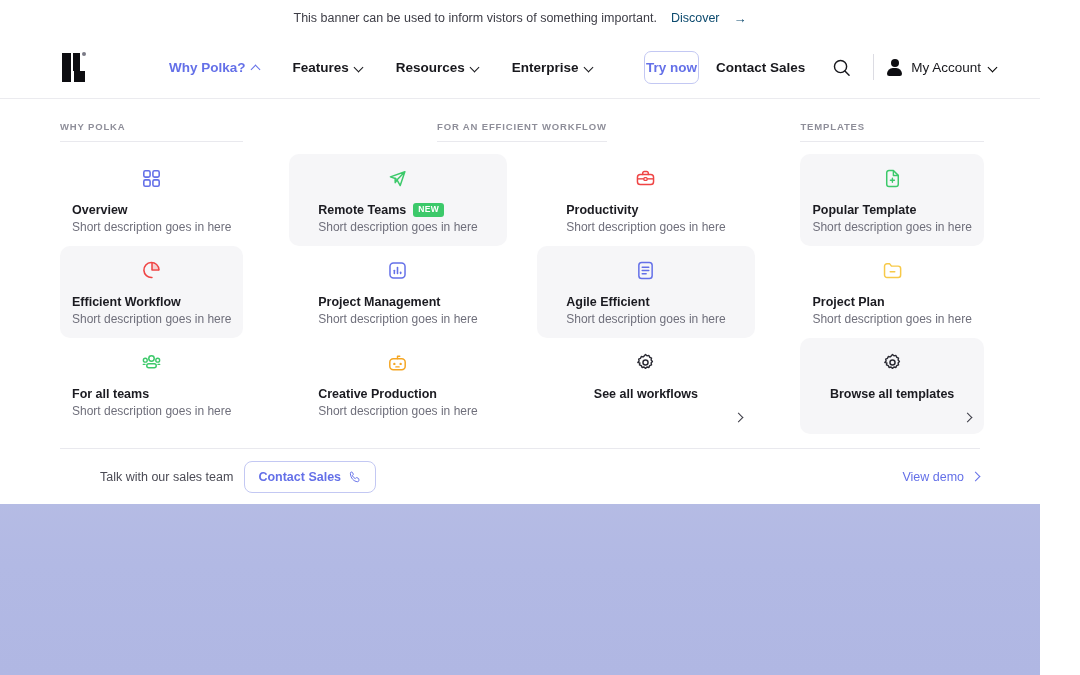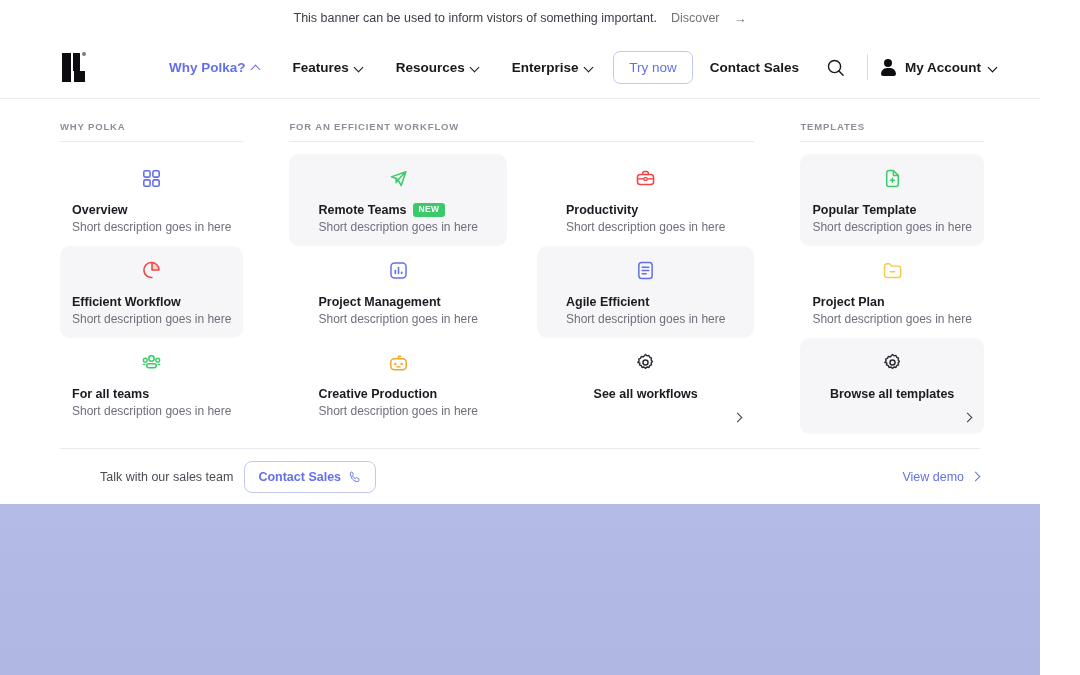--- a/index.html
+++ b/index.html
@@ -15,21 +15,21 @@
     height: 36px;
     background: #ffffff;
     display: flex;
     align-items: center;
     justify-content: center;
     gap: 14px;
     font-size: 12.5px;
     color: #3d3d46;
   }
   .banner-link {
-    color: #737373;
+    color: #0c4a6e;
     font-size: 12.5px;
     display: inline-flex;
     align-items: center;
     gap: 14px;
     text-decoration: none;
     cursor: pointer;
   }
   .banner-link .arrow { font-size: 13px; line-height: 1; }
 
   
@@ -61,46 +61,46 @@
     width: 6px; height: 6px;
     border-right: 1.6px solid currentColor; border-bottom: 1.6px solid currentColor;
     transform: rotate(45deg);
   }
   .caret.up::after { transform: rotate(-135deg); top: 3px; }
 
   .nav-right { margin-left: auto; display: flex; align-items: center; gap: 0; }
   .btn-try {
     border: 1.3px solid #c3c8f3; border-radius: 7px;
     color: #6470e8; background: #fff;
-    font-size: 13.5px; font-weight: 400;
-    padding: 8px 15px; cursor: pointer; white-space: nowrap;
+    font-size: 13.5px; font-weight: 700;
+    padding: 8px 1px; cursor: pointer; white-space: nowrap;
   }
   .nav-plain {
     font-size: 13.5px; font-weight: 600; color: #18181d;
     padding: 0 17px; cursor: pointer; white-space: nowrap;
   }
   .icon-btn { padding: 0 10px; cursor: pointer; display: flex; align-items: center; }
   .divider-v { width: 1px; height: 26px; background: #dcdce3; margin: 0 12px; }
   .account { display: flex; align-items: center; gap: 8px; cursor: pointer; padding-right: 2px; }
   .avatar { width: 17px; height: 17px; position: relative; }
   .avatar .head { position: absolute; left: 4.5px; top: 0; width: 8px; height: 8px; border-radius: 50%; background: #0d0d11; }
   .avatar .body { position: absolute; left: 1px; top: 9.5px; width: 15px; height: 8px; border-radius: 8px 8px 3px 3px; background: #0d0d11; }
-  .account-label { font-size: 13.5px; font-weight: 700; color: #18181d; }
+  .account-label { font-size: 13.5px; font-weight: 400; color: #18181d; }
 
   
   .mega {
     background: #ffffff;
     padding: 22px 60px 0 60px;
     display: flex;
     gap: 46px;
     position: relative;
   }
   .col { display: flex; flex-direction: column; }
   .col-1 { width: 218px; }
-  .col-2 { width: 465px; }
+  .col-2 { width: 465px; align-items: center; }
   .col-3 { width: 218px; }
 
   .col-head {
     font-size: 9.5px; font-weight: 700; letter-spacing: 0.85px;
     color: #8e8e99; text-transform: uppercase;
     padding-bottom: 9px; border-bottom: 1px solid #e9e9ee;
     margin-bottom: 12px;
   }
   .row-pair { display: flex; gap: 30px; }
   .sub { display: flex; flex-direction: column; width: 218px; }

